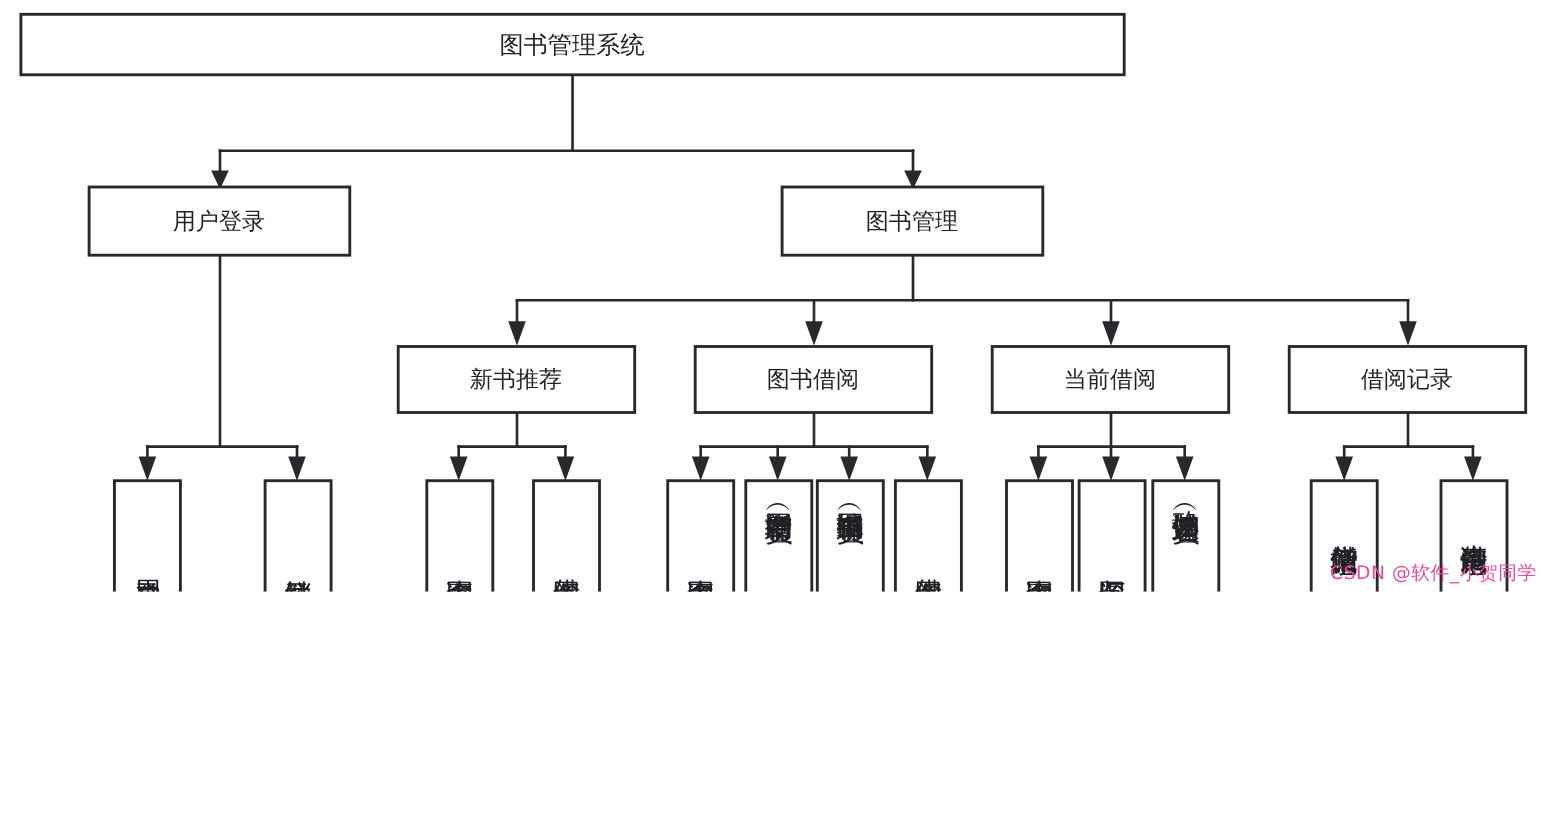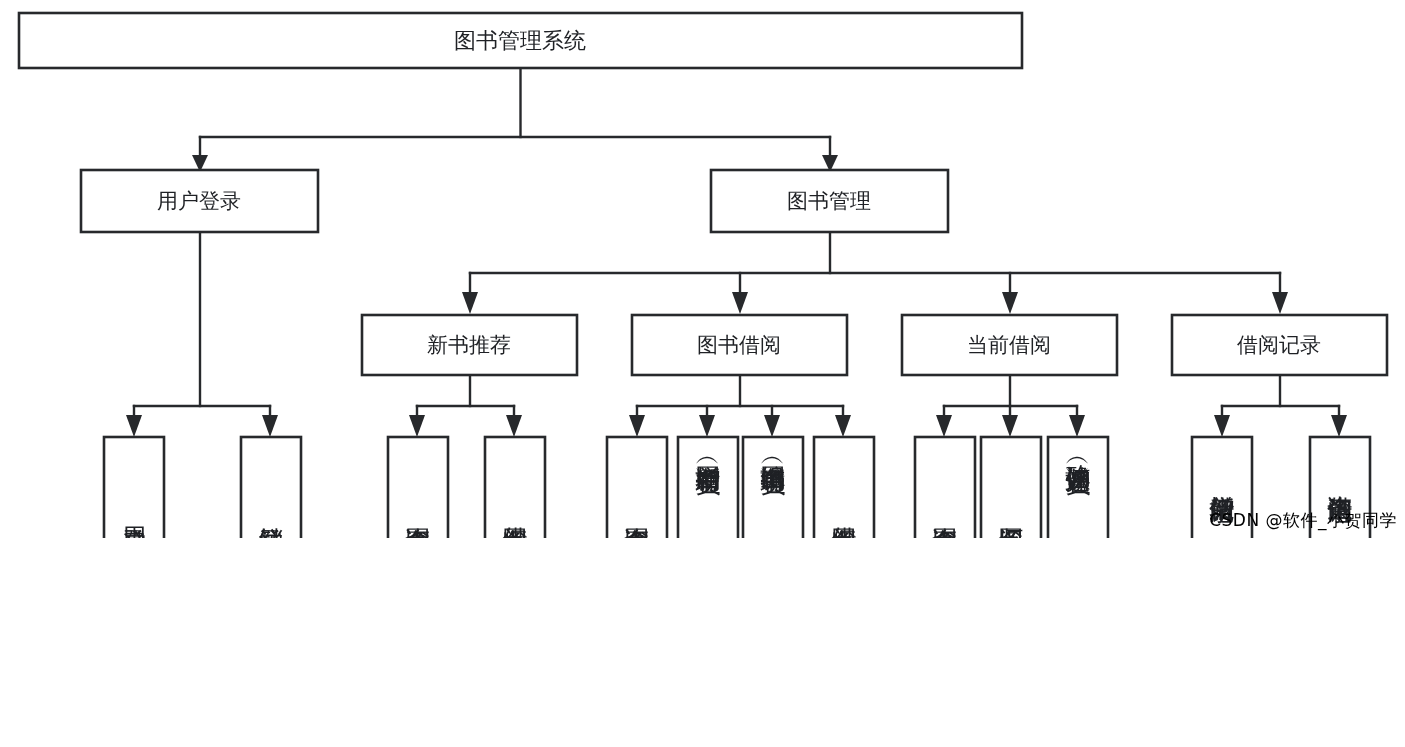--- a/index.html
+++ b/index.html
@@ -70,21 +70,21 @@
     letter-spacing: 1px;
     color: #1f2125;
     white-space: nowrap;
   }
   .watermark {
     position: absolute;
     right: 8px;
     bottom: 6px;
     font-family: "DejaVu Sans", "Liberation Sans", sans-serif;
     font-size: 17px;
-    color: #000000;
+    color: #ec4899;
     letter-spacing: 0.5px;
     white-space: nowrap;
   }
 </style>
 </head>
 <body>
 
 <div id="page">
 
   <svg id="diagram-svg" viewBox="0 0 1405 747">

